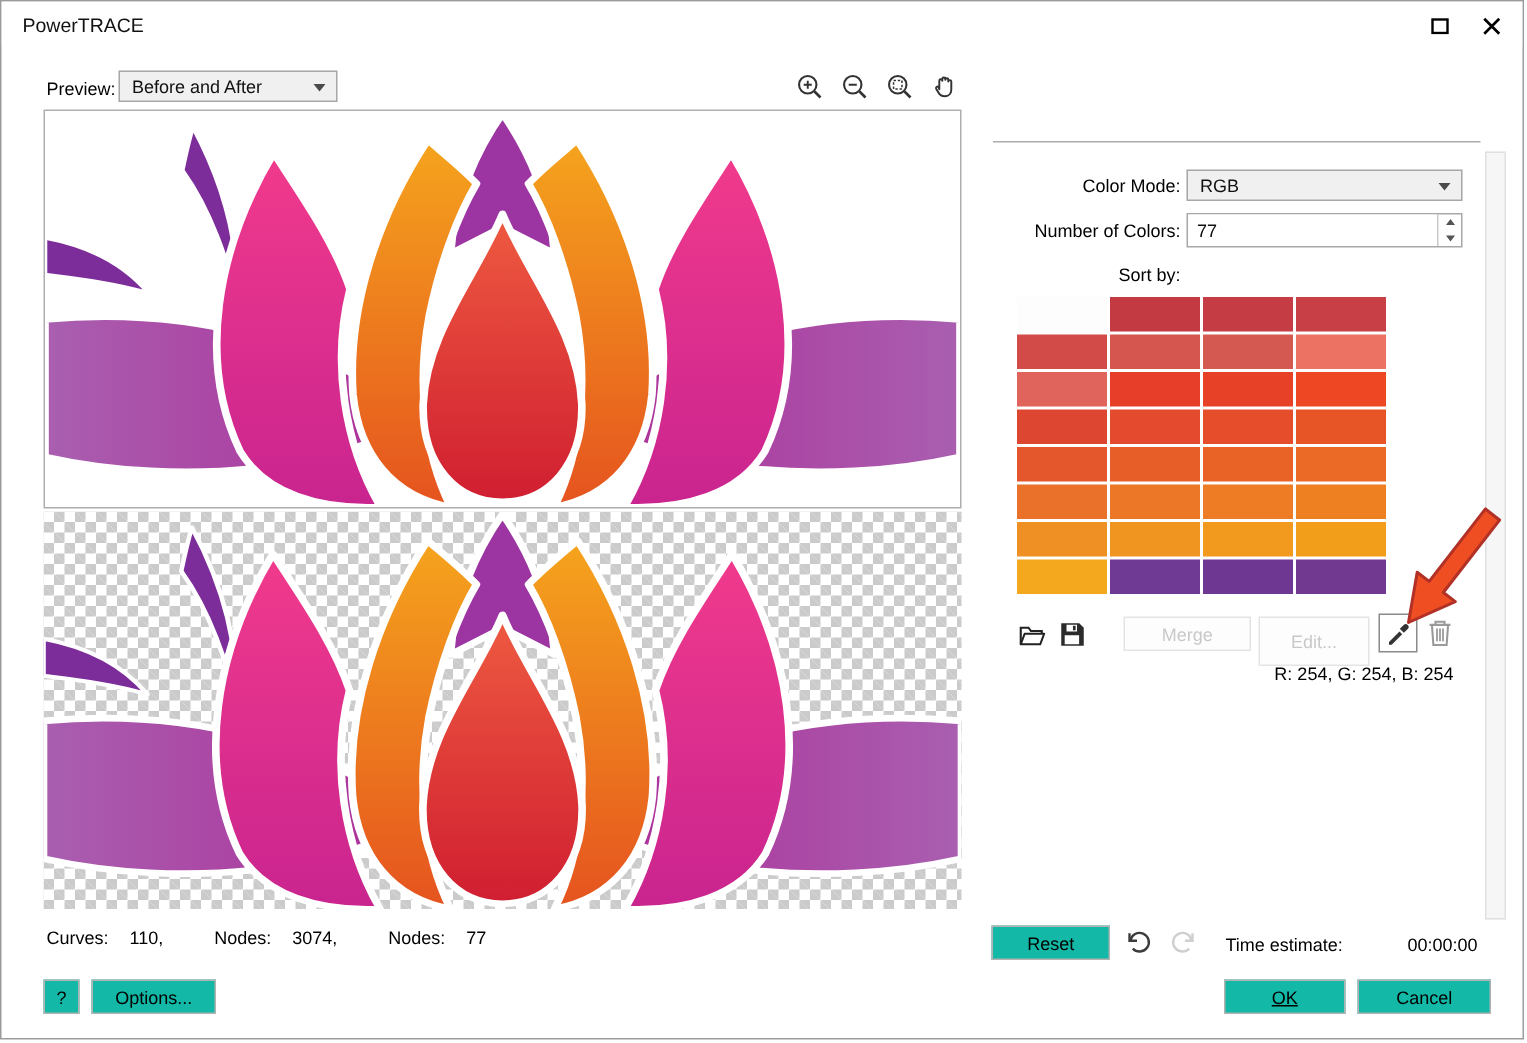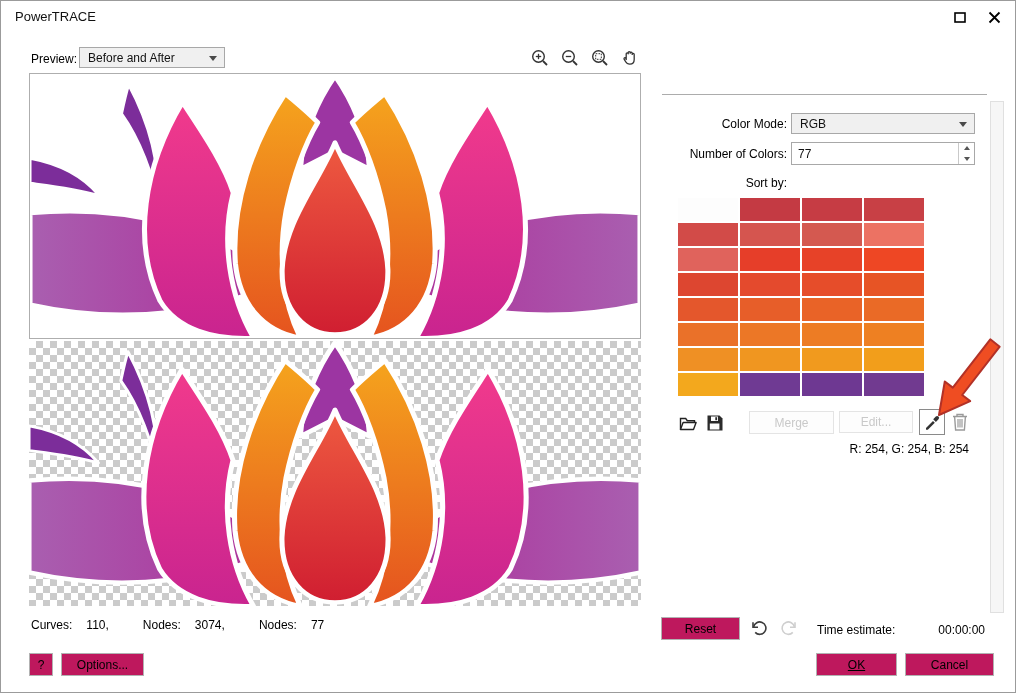--- a/index.html
+++ b/index.html
@@ -30,21 +30,21 @@
                      linear-gradient(45deg,#cbcbcb 25%,transparent 25%,transparent 75%,#cbcbcb 75%);
     background-size:14px 14px; background-position:0 0,7px 7px; }
   .pane-top svg, .pane-bottom svg { width:100%; height:100%; display:block; }
 
   
   .status-line { position:absolute; left:30px; top:617px; display:flex; font-size:12px; color:#000; }
   .status-line span { display:inline-block; }
   .st-l { margin-right:14px; } .st-v { margin-right:34px; }
 
   
-  .btn { position:absolute; background:#be185d; border:1px solid #b2b2b2; font-size:12px; color:#000; display:flex; align-items:center; justify-content:center; cursor:pointer; }
+  .btn { position:absolute; background:#14b8a6; border:1px solid #b2b2b2; font-size:12px; color:#000; display:flex; align-items:center; justify-content:center; cursor:pointer; }
   .btn-disabled { background:#fdfdfd; border:1px solid #e4e4e4; color:#c9c9c9; cursor:default; }
   .help-btn { left:28px; top:652px; width:24px; height:23px; }
   .options-btn { left:60px; top:652px; width:83px; height:23px; }
   .ok-btn { left:815px; top:652px; width:81px; height:23px;text-decoration:underline; }
   .cancel-btn { left:904px; top:652px; width:89px; height:23px; }
   .reset-btn { left:660px; top:616px; width:79px; height:23px; }
 
   
   .tabs { position:absolute; left:661px; top:73px; height:21px; display:flex; }
   .tab { height:21px; padding:0 12px; font-size:12px; color:#111; background:#f0f0f0; border:1px solid #acacac; border-bottom:1px solid #acacac; display:flex; align-items:center; cursor:pointer; margin-right:2px; }
@@ -61,21 +61,21 @@
   .tri-dn { width:0; height:0; border-left:3px solid transparent; border-right:3px solid transparent; border-top:4px solid #555; }
 
   
   .palette { position:absolute; left:677px; top:197px; width:246px; display:grid; grid-template-columns:repeat(4,60px); gap:2px; }
   .swatch { height:23px; cursor:pointer; }
 
   .icon-btn { position:absolute; width:22px; height:22px; display:flex; align-items:center; justify-content:center; cursor:pointer; }
   .folder-ic { left:676px; top:411px; }
   .save-ic  { left:703px; top:411px; }
   .merge-btn { left:748px; top:410px; width:85px; height:23px; }
-  .edit-btn { left:838px; top:410px; width:74px; height:22px; }
+  .edit-btn { left:838px; top:410px; width:74px; height:33px; }
   .dropper-btn { left:918px; top:408px; width:26px; height:26px; background:#fff; border:1px solid #8a8a8a; position:absolute; display:flex; align-items:center; justify-content:center; cursor:pointer; }
   .trash-ic { left:948px; top:410px; }
 
   .rgb-readout { position:absolute; top:441px; right:46px; font-size:12px; color:#000; }
 
   .scroll-track { position:absolute; left:989px; top:100px; width:14px; height:512px; background:#f6f6f6; border:1px solid #e0e0e0; }
 
   .undo-ic { position:absolute; left:748px; top:618px; width:20px; height:20px; cursor:pointer; }
   .redo-ic { position:absolute; left:778px; top:618px; width:20px; height:20px; cursor:default; }
   .time-label { position:absolute; left:816px; top:622px; }

